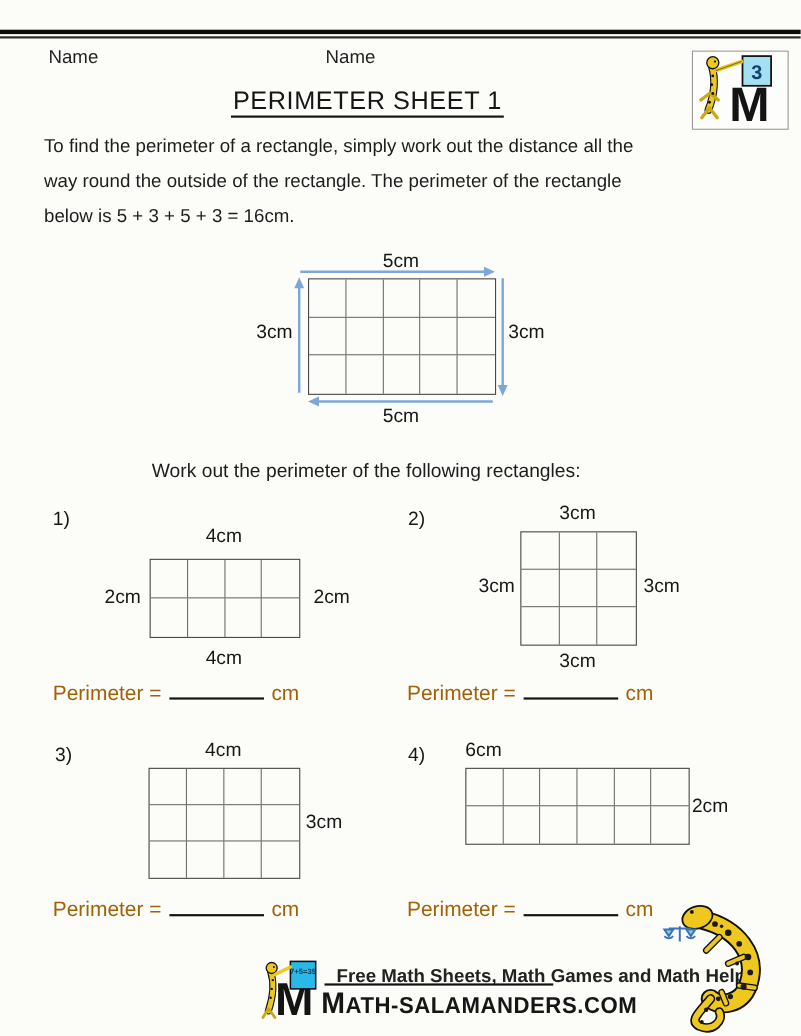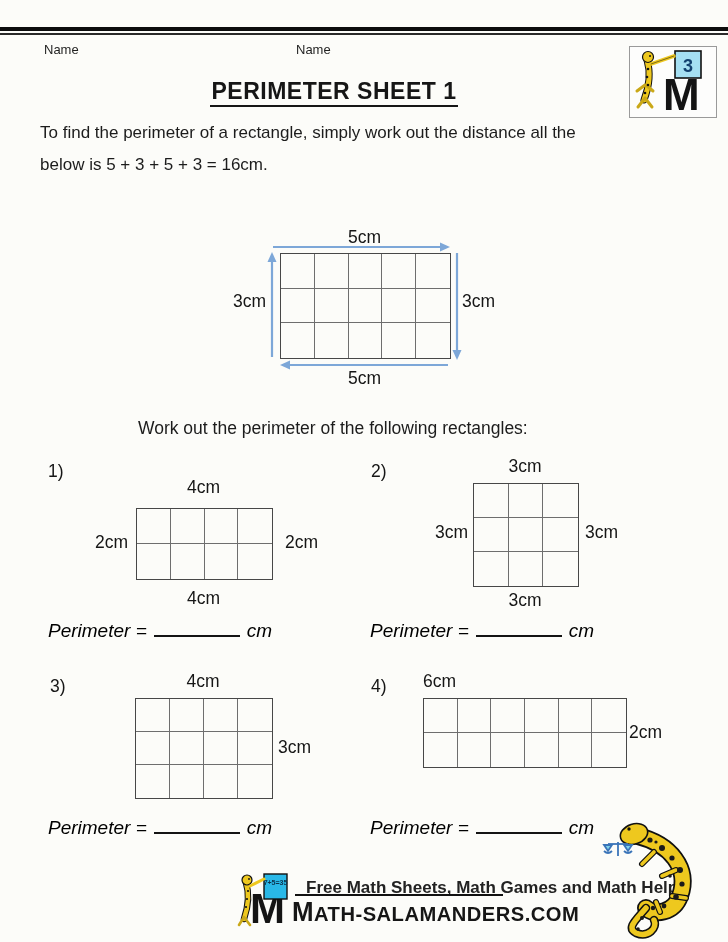--- a/index.html
+++ b/index.html
@@ -13,26 +13,26 @@
     width:728px; height:942px;
     background:#fcfcf9;
     overflow:hidden;
   }
   .abs { position:absolute; }
 
   
   .rule-thick { left:0; top:27px; width:728px; height:4px; background:#0d0d0d; }
   .rule-thin  { left:0; top:33px; width:728px; height:1.5px; background:#2a2a2a; }
 
-  .small-label { font-size:13px; color:#1f1f1f; }
+  .small-label { font-size:17px; color:#1f1f1f; }
 
   .page-title {
     left:0; top:78px; width:668px;
     text-align:center;
-    font-size:23px; font-weight:700; letter-spacing:0.5px;
+    font-size:23px; font-weight:400; letter-spacing:0.5px;
     color:#161616;
   }
   .page-title span { border-bottom:2.5px solid #161616; padding:0 2px 1px 2px; }
 
   .intro { left:40px; top:117px; width:670px; font-size:17px; line-height:32px; color:#1c1c1c; }
 
   
   .grid {
     position:absolute;
     display:grid;
@@ -41,21 +41,21 @@
   }
   .grid .cell { border-right:1px solid #6e6e6e; border-bottom:1px solid #6e6e6e; }
   .grid .cell.last-col { border-right:none; }
   .grid .cell.last-row { border-bottom:none; }
 
   .dim-label { font-size:17.5px; color:#161616; white-space:nowrap; }
   .num-label { font-size:17.5px; color:#161616; }
 
   .instruction { left:138px; top:418px; font-size:17.5px; color:#1c1c1c; }
 
-  .answer { font-size:19px; color:#000000; white-space:nowrap;font-style:italic; }
+  .answer { font-size:19px; color:#a16207; white-space:nowrap; }
   .answer .blank {
     display:inline-block; width:86px; height:14px;
     border-bottom:2px solid #141414;
     margin:0 7px;
   }
 
   
   .grade-box {
     left:629px; top:46px; width:86px; height:70px;
     border:1px solid #9a9a9a; background:#fdfdfc;
@@ -103,20 +103,21 @@
         <circle cx="18" cy="38" r="1.3" fill="#111"></circle>
           <circle cx="15" cy="46" r="1.3" fill="#111"></circle>
       </g>
     </svg>
   </div>
 
   <div class="abs page-title"><span>PERIMETER SHEET 1</span></div>
 
   <div class="abs intro">
     <div>To find the perimeter of a rectangle, simply work out the distance all the</div>
+    <div>way round the outside of the rectangle. The perimeter of the rectangle</div>
     <div>below is 5 + 3 + 5 + 3 = 16cm.</div>
   </div>
 
   <div class="abs" style="left:0; top:0;">
     <div class="grid" style="left: 280px; top: 253px; width: 169px; height: 104px; grid-template-columns: repeat(5, 1fr); grid-template-rows: repeat(3, 1fr);">
         <div class="cell"></div>
         <div class="cell"></div>
         <div class="cell"></div>
         <div class="cell"></div>
         <div class="cell last-col"></div>

